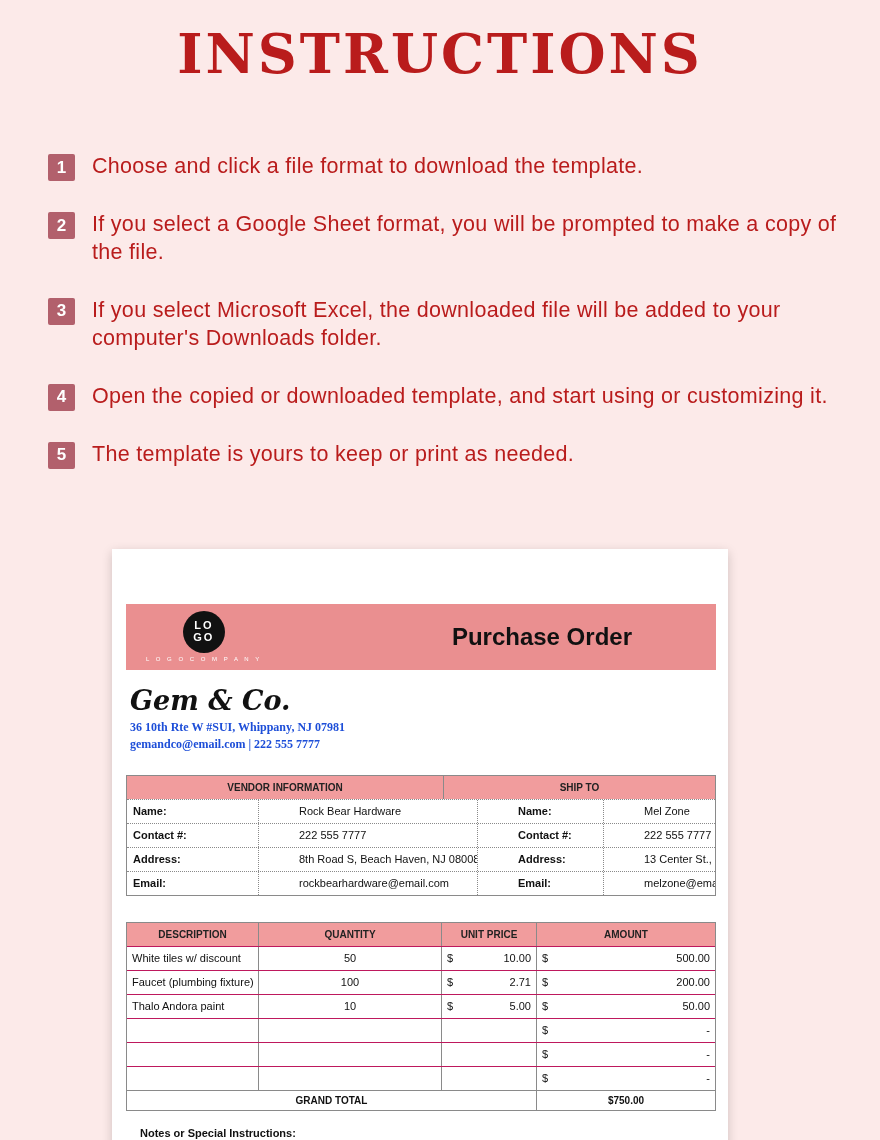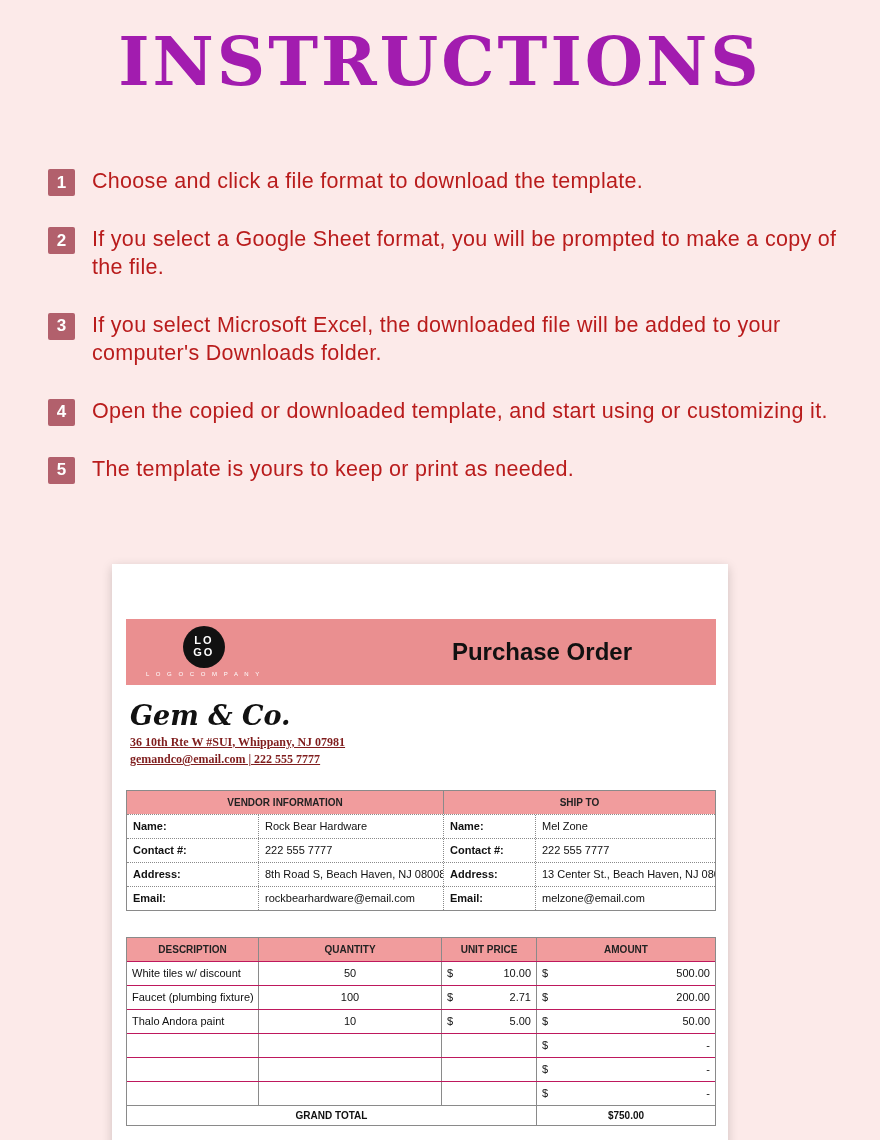--- a/index.html
+++ b/index.html
@@ -5,23 +5,23 @@
   * { margin:0; padding:0; box-sizing:border-box; }
   html, body { width:880px; height:1140px; overflow:hidden; }
   body {
     background:#fceae9;
     font-family:"Liberation Sans", sans-serif;
     color:#3e3e3e;
   }
   .page-title {
     font-family:"DejaVu Serif", serif;
     font-weight:700;
-    font-size:67px;
+    font-size:54px;
     letter-spacing:3px;
-    color:#a21caf;
+    color:#b91c1c;
     text-align:center;
     padding-top:22px;
   }
   .instructions {
     margin:66px 38px 0 48px;
   }
   .instr-item {
     display:flex;
     align-items:flex-start;
     gap:17px;
@@ -88,42 +88,42 @@
     font-style:italic;
     font-weight:700;
     font-size:27px;
     color:#111111;
     margin:15px 0 3px 4px;
   }
   .company-line {
     font-family:"Liberation Serif", serif;
     font-weight:700;
     font-size:12px;
-    color:#7f1d1d;
+    color:#1d4ed8;
     margin-left:4px;
     line-height:1.45;
-    text-decoration:underline;
   }
   
   .info-table { margin-top:22px; border:1px solid #8a8a8a; }
   .info-head {
     display:grid;
     grid-template-columns:317px 1fr;
     background:#f19c9d;
   }
   .info-head > div {
     text-align:center; font-weight:700; font-size:10px;
     padding:6px 0; color:#222222;
     border-right:1px solid #8a8a8a;
   }
   .info-head > div:last-child { border-right:none; }
   .info-row {
     display:grid;
     grid-template-columns:132px 185px 92px 1fr;
     border-top:1px dotted #8a8a8a;
+    gap:34px;
   }
   .info-row .cell {
     font-size:11px;
     padding:5px 6px;
     border-right:1px dotted #8a8a8a;
     min-height:23px;
     color:#111111;
     white-space:nowrap;
     overflow:hidden;
   }

